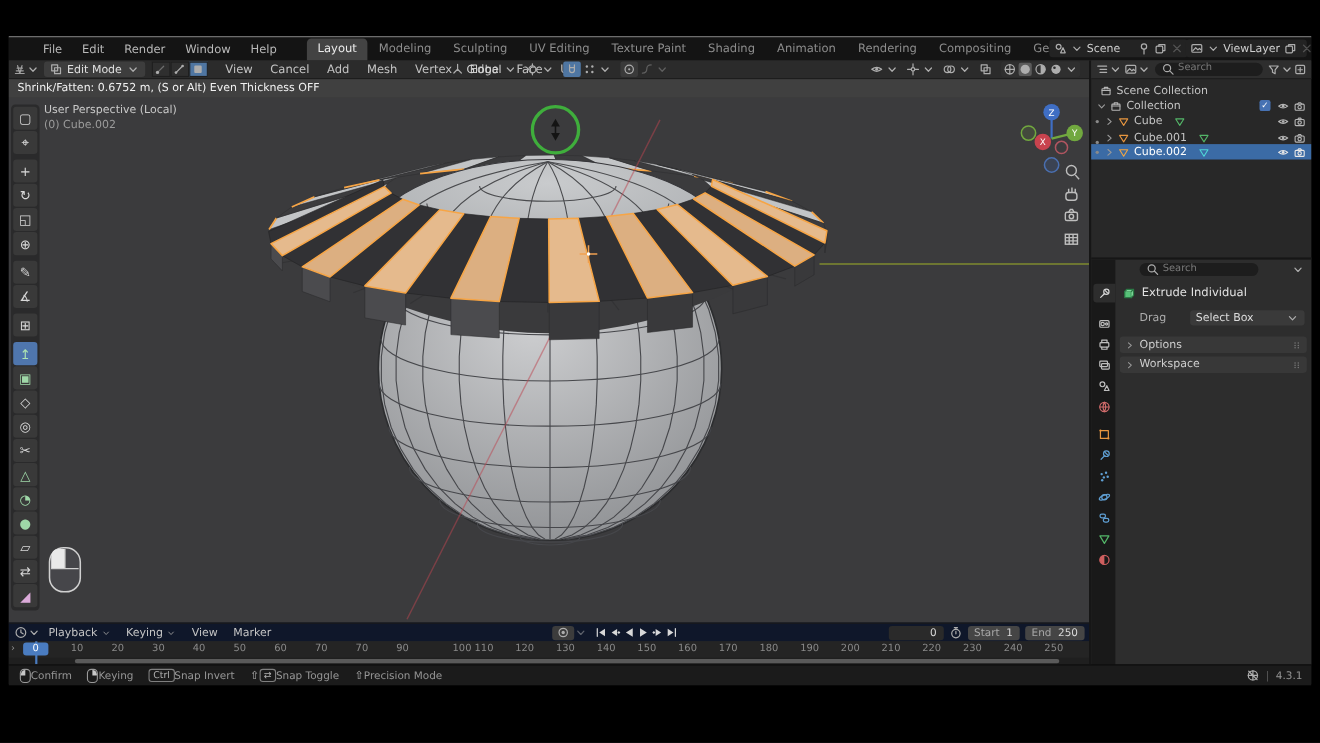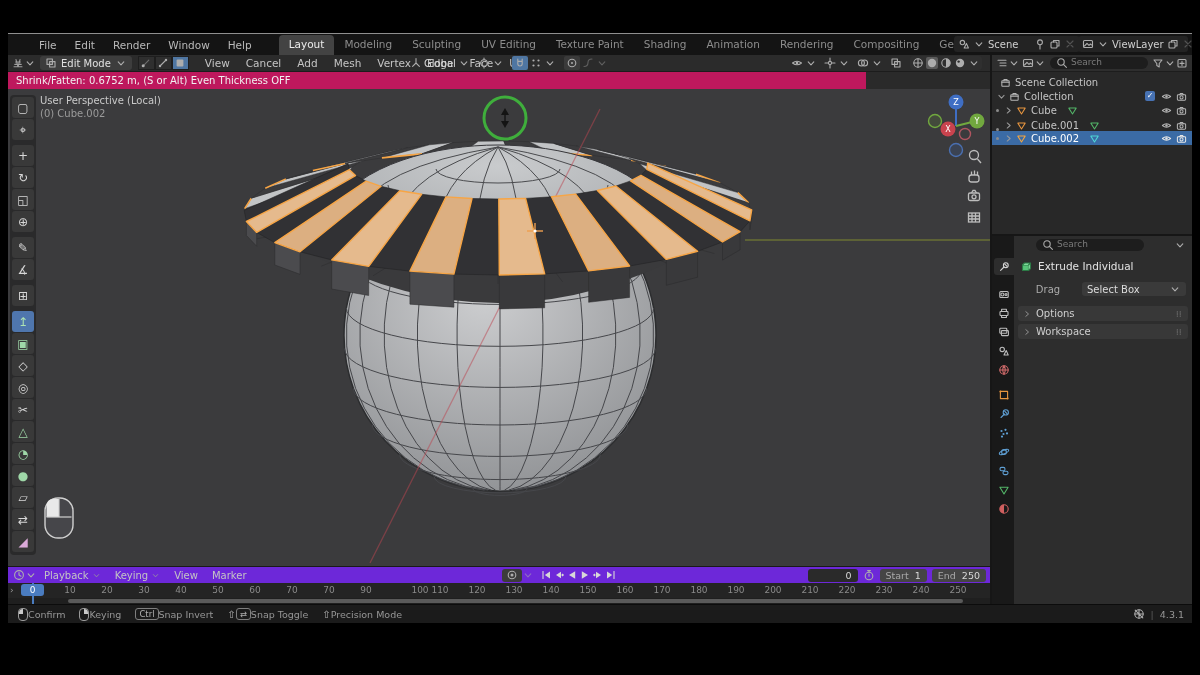--- a/index.html
+++ b/index.html
@@ -15,21 +15,21 @@
   .tab{font-size:10.5px;color:#8d8d8d;padding:3px 10px 4px;border-radius:4px 4px 0 0;line-height:13px;}
   .tab.active{background:#434343;color:#ececec;}
   .tbwidget{position:absolute;top:2px;height:16px;background:#232323;border-radius:3px;display:flex;align-items:center;padding:0 4px;font-size:10px;color:#cfcfcf;gap:3px;}
   
   .toolhdr{position:absolute;left:0;top:21px;width:982px;height:17px;background:#2b2b2b;border-bottom:1px solid #1c1c1c;box-sizing:border-box;}
   .hflex{display:flex;align-items:center;height:100%;}
   .hmenu{font-size:10.5px;color:#c4c4c4;padding:0 8px;}
   .modepill{background:#3d3d3d;border-radius:3px;height:14px;display:flex;align-items:center;gap:4px;padding:0 5px;font-size:10px;color:#e0e0e0;margin-left:4px;}
   .selmode{width:17px;height:14px;background:#2f2f2f;border:1px solid #1e1e1e;display:flex;align-items:center;justify-content:center;box-sizing:border-box;}
   .selmode.on{background:#4f76a2;}
-  .opstrip{position:absolute;left:0;top:38px;width:858px;height:17px;background:#be185d;font-size:10px;color:#f1f1f1;line-height:17px;padding-left:8px;box-sizing:border-box;}
+  .opstrip{position:absolute;left:0;top:38px;width:982px;height:17px;background:#404040;font-size:10px;color:#f1f1f1;line-height:17px;padding-left:8px;box-sizing:border-box;}
   
   .viewport{position:absolute;left:0;top:55px;width:982px;height:477px;background:#3b3b3d;overflow:hidden;}
   .vplabel1{position:absolute;left:32px;top:6px;font-size:10px;color:#c9c9c9;}
   .vplabel2{position:absolute;left:32px;top:19px;font-size:10px;color:#9b9b9b;}
   .vtoolbar{position:absolute;left:2px;top:6px;width:26px;background:rgba(40,40,40,.85);border-radius:4px;padding:2px 0;display:flex;flex-direction:column;align-items:center;}
   .vtool{width:22px;height:21px;margin-bottom:1px;border-radius:3px;display:flex;align-items:center;justify-content:center;font-size:12px;color:#d6d6d6;background:#393939;}
   .vtool.gap{margin-top:4px;}
   .vtool.active{background:#4f76ad;color:#fff;}
   
   .rcol{position:absolute;left:982px;top:21px;width:202px;height:549px;background:#282828;border-left:2px solid #161616;box-sizing:border-box;}
@@ -37,21 +37,21 @@
   .searchbox{background:#1d1d1d;border-radius:8px;height:12px;display:flex;align-items:flex-start;gap:3px;padding:0 6px;font-size:9px;color:#7a7a7a;}
   .orow{position:absolute;left:0;width:200px;height:14px;display:flex;align-items:center;font-size:10px;color:#c4c4c4;}
   .orow.sel{background:#3b6ba5;color:#fff;}
   .props{position:absolute;left:0;top:179px;width:200px;height:370px;background:#2d2d2d;border-top:2px solid #161616;box-sizing:border-box;}
   .ptabs{position:absolute;left:0;top:0;width:22px;height:370px;background:#191919;}
   .ptab{position:absolute;left:2px;width:20px;height:17px;display:flex;align-items:center;justify-content:center;border-radius:3px 0 0 3px;}
   .ptab.active{background:#2d2d2d;}
   .panelhdr{position:absolute;left:26px;width:170px;height:15px;background:#383838;border-radius:3px;display:flex;align-items:center;font-size:10px;color:#cfcfcf;gap:4px;padding:0 4px;box-sizing:border-box;}
   .dropdown{background:#3a3a3a;border-radius:3px;height:14px;display:flex;align-items:center;justify-content:space-between;font-size:10px;color:#dcdcdc;padding:0 5px;}
   
-  .tlhdr{position:absolute;left:0;top:532px;width:982px;height:17px;background:#6d28d9;border-top:1px solid #1a1a1a;display:flex;align-items:center;box-sizing:border-box;}
+  .tlhdr{position:absolute;left:0;top:532px;width:982px;height:17px;background:#0f172a;border-top:1px solid #1a1a1a;display:flex;align-items:center;box-sizing:border-box;}
   .tlmenu{font-size:10px;color:#c4c4c4;padding:0 7px;display:flex;align-items:center;gap:3px;}
   .ruler{position:absolute;left:0;top:549px;width:982px;height:15px;background:#242424;}
   .tick{position:absolute;top:2px;font-size:9px;color:#8a8a8a;transform:translateX(-50%);}
   .tscroll{position:absolute;left:0;top:564px;width:982px;height:6px;background:#1f1f1f;}
   .fieldpill{background:#454545;border-radius:3px;height:13px;display:flex;align-items:center;font-size:9.5px;color:#d8d8d8;padding:0 6px;gap:6px;}
   
   .statusbar{position:absolute;left:0;top:570px;width:1184px;height:19px;background:#1b1b1b;border-top:1px solid #0c0c0c;display:flex;align-items:center;box-sizing:border-box;font-size:9.5px;color:#969696;}
   .hint{display:flex;align-items:center;gap:0;margin-right:14px;}
   .keycap{border:1px solid #7f7f7f;border-radius:3px;padding:0 3px;font-size:8.5px;line-height:10px;color:#b0b0b0;}
   .mouse{display:inline-block;width:8px;height:11px;border:1px solid #9a9a9a;border-radius:4px;position:relative;}

